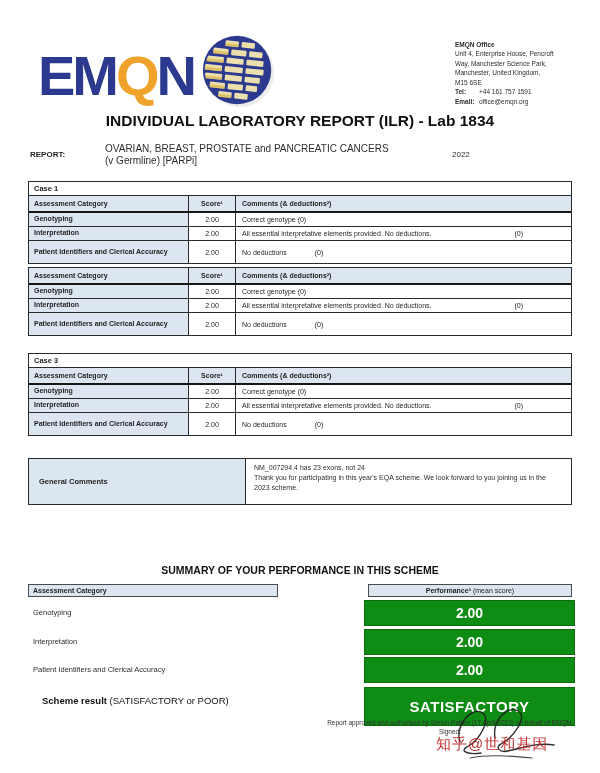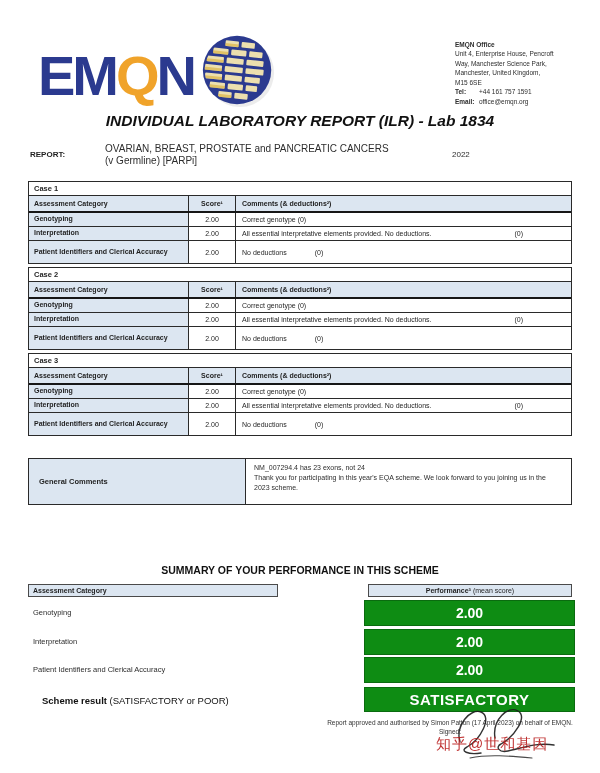--- a/index.html
+++ b/index.html
@@ -11,21 +11,21 @@
   .logo-text{position:absolute;left:0;top:18px;font-size:56px;font-weight:bold;
              letter-spacing:-3px;line-height:1;color:#2b3a8f;}
   .logo-text .q{color:#f0a32a;}
   .globe{position:absolute;left:162px;top:1px;}
   .office{position:absolute;left:455px;top:40px;width:138px;font-size:6.5px;line-height:1.45;color:#2d2d2d;}
   .office .o-title{font-weight:bold;}
   .office .lbl{font-weight:bold;display:inline-block;width:24px;}
 
   
   .report-title{position:absolute;left:0;top:112px;width:600px;text-align:center;
-                font-size:15.5px;font-weight:bold;color:#111;font-style:italic;}
+                font-size:15.5px;font-weight:bold;color:#111;}
   .scheme-label{position:absolute;left:30px;top:150px;font-size:8px;font-weight:bold;}
   .scheme-value{position:absolute;left:105px;top:143px;width:300px;font-size:10px;line-height:12px;color:#2d2d2d;}
   .season-label{position:absolute;left:410px;top:150px;font-size:8px;font-weight:bold;margin-top:40px;}
   .season-value{position:absolute;left:452px;top:150px;font-size:8px;color:#2d2d2d;}
 
   
   .case-table{position:absolute;left:28px;width:544px;border:1px solid #2a2a2a;background:#fff;box-sizing:border-box;}
   .case-label{height:13px;display:flex;align-items:center;border-bottom:1px solid #2a2a2a;
               font-size:7.5px;font-weight:bold;padding-left:5px;}
   .trow{display:flex;border-bottom:1px solid #2a2a2a;}
@@ -167,21 +167,20 @@
       <div class="cell c1">Patient Identifiers and Clerical Accuracy</div>
       <div class="cell c2">2.00</div>
       <div class="cell c3">
           <span>No deductions</span>
           <span class="ded-near">(0)</span>
         </div>
     </div>
   </div>
 
   <div class="case-table" style="top:267px">
-    <div class="case-label">Case 2</div>
     <div class="trow thead">
       <div class="cell c1 hcell">Assessment Category</div>
       <div class="cell c2 hcell">Score¹</div>
       <div class="cell c3 hcell">Comments (&amp; deductions²)</div>
     </div>
     <div class="trow r1 body-row">
       <div class="cell c1">Genotyping</div>
       <div class="cell c2">2.00</div>
       <div class="cell c3">
           <span>Correct genotype (0)</span>
@@ -255,21 +254,21 @@
   <div class="sum-label" style="top:608px">Genotyping</div>
   <div class="bar score-bar" style="top:600px">2.00</div>
 
   <div class="sum-label" style="top:637px">Interpretation</div>
   <div class="bar score-bar" style="top:629px">2.00</div>
 
   <div class="sum-label" style="top:665px">Patient Identifiers and Clerical Accuracy</div>
   <div class="bar score-bar" style="top:657px">2.00</div>
 
   <div class="result-label"><b>Scheme result</b><span> (SATISFACTORY or POOR)</span></div>
-  <div class="bar result-bar" style="top:687px;height:25px">SATISFACTORY</div>
+  <div class="bar result-bar" style="top:687px;height:39px">SATISFACTORY</div>
 
   <div class="approval">Report approved and authorised by Simon Patton (17 April 2023) on behalf of EMQN.</div>
   <div class="signed">Signed:</div>
 
   <svg class="signature" width="140" height="68" viewBox="0 0 140 68">
     <path d="M20,44 C15,28 30,10 41,14 C53,19 40,42 27,49 C19,53 28,57 41,55" fill="none" stroke="#1c1c1c" stroke-width="1.4" stroke-linecap="round" opacity="0.9"></path>
     <path d="M55,40 C52,22 68,7 78,13 C88,19 74,39 61,46 C55,49 59,55 68,53 C82,50 98,44 114,47" fill="none" stroke="#1c1c1c" stroke-width="1.4" stroke-linecap="round" opacity="0.9"></path>
     <path d="M30,60 C48,56 70,58 92,60" fill="none" stroke="#1c1c1c" stroke-width="1.1" stroke-linecap="round" opacity="0.8"></path>
   </svg>
 

